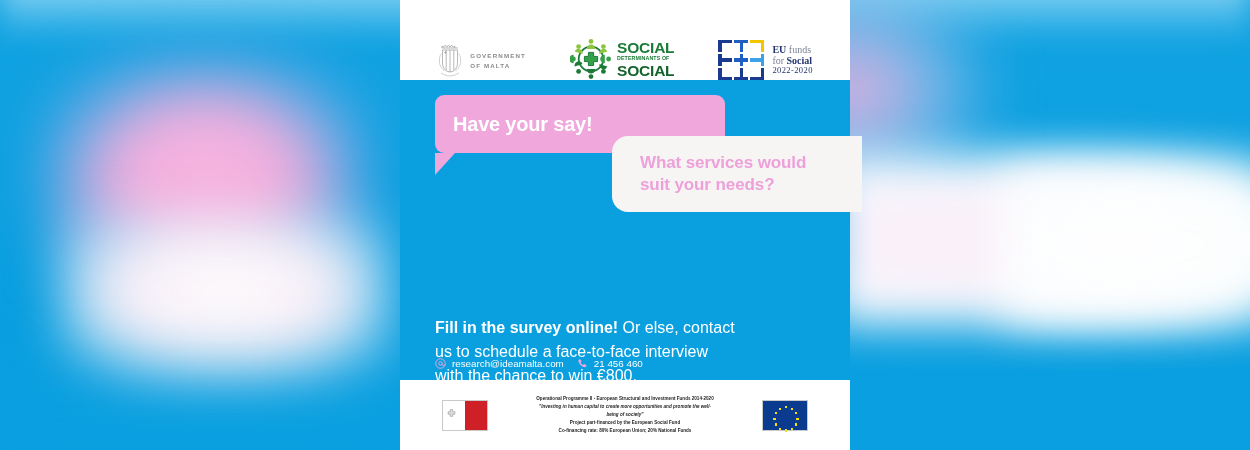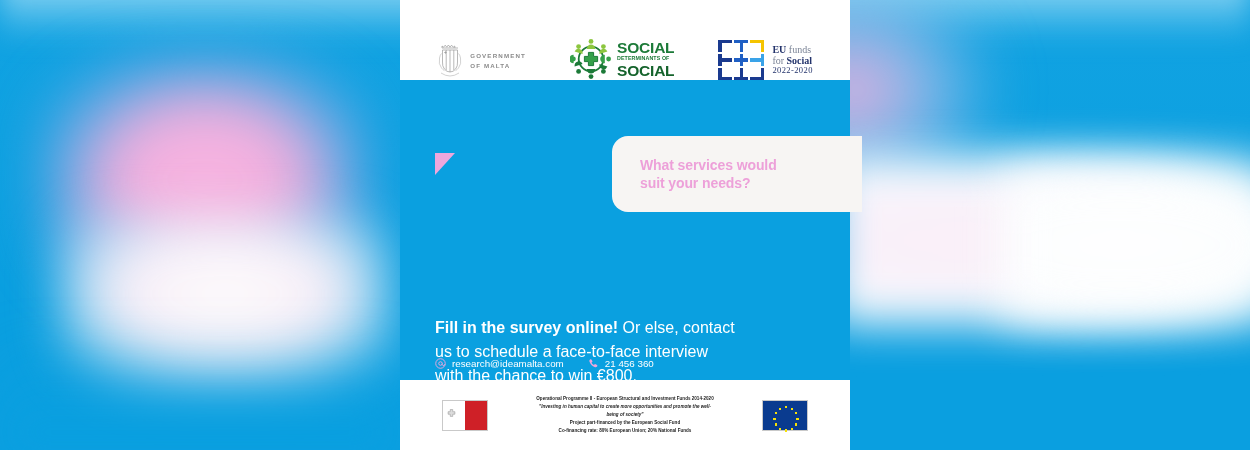--- a/index.html
+++ b/index.html
@@ -144,39 +144,39 @@
   .bubble-white {
     position:absolute; left:212px; top:56px;
     width:250px; height:76px;
     background:#f7f5f3;
     border-radius:16px 0 0 16px;
     display:flex; align-items:center;
     padding-left:28px;
     z-index:2;
   }
   .bubble-white .label {
-    color:#eda0d9; font-size:14px; font-weight:700; line-height:1.32;
+    color:#eda0d9; font-size:17px; font-weight:700; line-height:1.32;
     letter-spacing:-0.1px;
   }
 
   .headline {
     position:absolute; left:35px; top:130px;
     color:#ffffff; font-size:28px; font-weight:700;
     line-height:1.2; letter-spacing:-0.4px;
   }
 
   .subtext {
     position:absolute; left:35px; top:236px;
     color:#ffffff; font-size:16px; line-height:1.5; width:300px;
   }
   .subtext b { font-weight:700; }
 
   .contacts {
     position:absolute; left:35px; top:278px;
-    display:flex; align-items:flex-end; gap:24px;
+    display:flex; align-items:flex-end; gap:13px;
   }
   .contact {
     display:flex; align-items:center; gap:6px;
     color:#ffffff; font-size:9.8px; text-decoration:none;
   }
   .contact .ic { display:flex; align-items:center; }
 
   
   .footer {
     height:70px; background:#ffffff;
@@ -346,20 +346,23 @@
         <div class="eu-l1"><b>EU</b><span> funds</span></div>
         <div class="eu-l2"><span>for </span><b>Social</b></div>
         <div class="eu-l3">2022-2020</div>
       </div>
     </div>
   </div>
 
   <div class="body-blue">
 
     <div class="bubble-pink-tail"></div>
+    <div class="bubble-pink">
+      <span class="label">Have your say!</span>
+    </div>
 
     <div class="bubble-white">
       <span class="label" style="white-space:pre-line">What services would
 suit your needs?</span>
     </div>
 
 
     <div class="subtext">
       <b>Fill in the survey online!</b><span> Or else, contact us to schedule a face-to-face interview with the chance to win €800.</span>
     </div>
@@ -374,21 +377,21 @@
           </svg>
         </span>
         <span>research@ideamalta.com</span>
       </a>
       <a class="contact" href="#">
         <span class="ic">
           <svg width="11" height="11" viewBox="0 0 12 12">
             <path d="M2.2 1.6 c0.9 -0.6 1.5 -0.3 1.9 0.5 l0.6 1.2 c0.3 0.6 0.1 0.9 -0.4 1.3 l-0.5 0.4 c0.5 1.2 1.5 2.2 2.7 2.7 l0.4 -0.5 c0.4 -0.5 0.7 -0.7 1.3 -0.4 l1.2 0.6 c0.8 0.4 1.1 1 0.5 1.9 c-0.5 0.8 -1.6 1.1 -2.8 0.6 C5 9.1 2.9 7 1.8 4.4 C1.3 3.2 1.5 2.1 2.2 1.6 z" fill="#efa7dc"></path>
           </svg>
         </span>
-        <span>21 456 360</span>
+        <span>21 456 460</span>
       </a>
     </div>
   </div>
 
   <div class="footer">
     <div class="flag-mt">
       <div class="white"></div>
       <div class="red"></div>
       <div class="cross">
         <svg width="9" height="9" viewBox="0 0 10 10">

